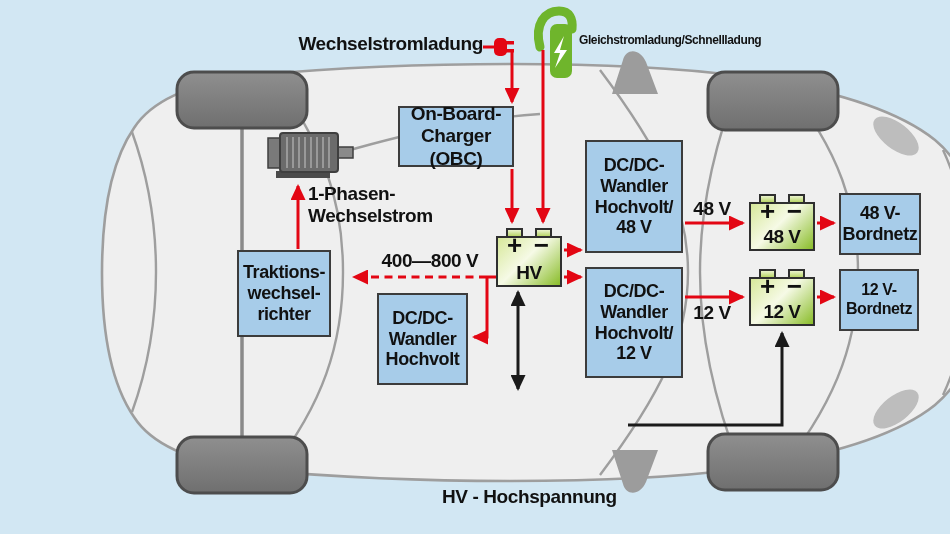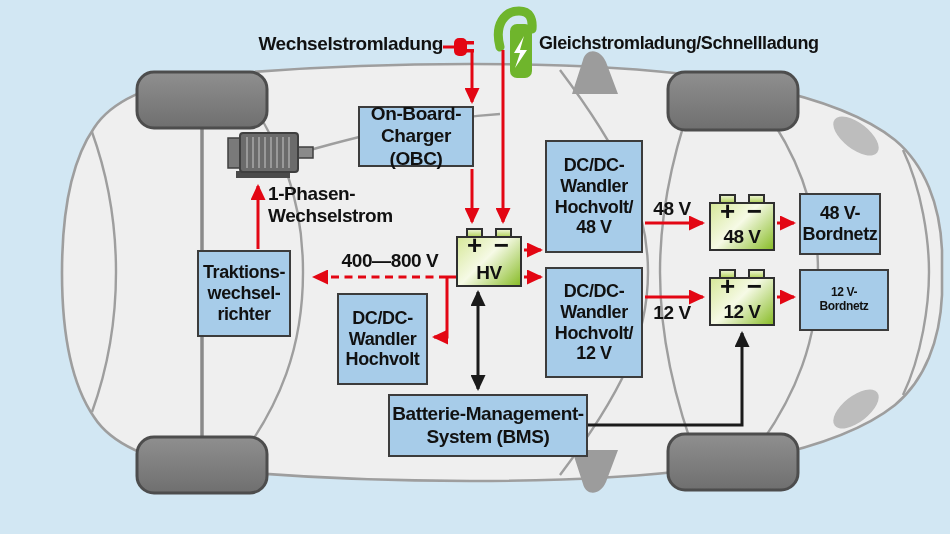--- a/index.html
+++ b/index.html
@@ -5,21 +5,21 @@
   :root{
     --background:#d2e7f3; --box-fill:#a7cce9; --box-border:#3c3c3c;
     --arrow-red:#e30613; --arrow-black:#1a1a1a; --text:#111111;
     --battery-light:#f6fae6; --battery-green:#8abd2a; --battery-mid:#d7e89a;
     --plug-green:#6fb52c; --car-body:#efefef; --car-line:#9e9e9e; --wheel:#828282;
   }
   html,body{margin:0;padding:0;}
   body{width:950px;height:534px;position:relative;overflow:hidden;
        background:var(--background);
        font-family:"Liberation Sans",sans-serif;color:var(--text);}
-  #scene{position:absolute;inset:0;}
+  #scene{position:absolute;inset:0;margin-left:40px;}
   svg{position:absolute;left:0;top:0;}
   .box{position:absolute;background:var(--box-fill);border:2px solid var(--box-border);
        display:flex;align-items:center;justify-content:center;text-align:center;
        font-weight:bold;line-height:1.16;white-space:pre-line;letter-spacing:-0.4px;
        box-sizing:border-box;}
   .lbl{position:absolute;font-weight:bold;letter-spacing:-0.4px;white-space:pre-line;line-height:1.18;}
   .battery{position:absolute;box-sizing:border-box;border:2px solid #2f2f2f;
        background:linear-gradient(135deg,var(--battery-mid) 0%,var(--battery-light) 45%,var(--battery-green) 100%);}
   .battery .term{position:absolute;top:-10px;width:17px;height:10px;box-sizing:border-box;
        border:2px solid #2f2f2f;background:linear-gradient(180deg,#eaf3cd,#b9d668);}
@@ -116,49 +116,48 @@
       <path class="red-line" d="M456 277 L447 277"></path>
       <path class="red-line" d="M447 277 L314 277" stroke-dasharray="8 5.5" marker-end="url(#arrR)"></path>
       <path class="red-line" d="M447 277 L447 337 L434 337" marker-end="url(#arrR)"></path>
       <path class="red-line" d="M258 249 L258 186" marker-end="url(#arrR)"></path>
       <path class="black-line" d="M478 292 L478 389" marker-start="url(#arrB)" marker-end="url(#arrB)"></path>
       <path class="black-line" d="M588 425 L742 425 L742 333" marker-end="url(#arrB)"></path>
     </g>
   </svg>
 
   <div class="lbl" style="left:250px;top:33px;width:193px;text-align:right;font-size:19px;">Wechselstromladung</div>
-  <div class="lbl" style="left:539px;top:33px;font-size:18px;white-space:nowrap;">Gleichstromladung/Schnellladung</div>
+  <div class="lbl" style="left:539px;top:33px;font-size:12px;white-space:nowrap;">Gleichstromladung/Schnellladung</div>
   <div class="lbl" style="left:268px;top:183px;font-size:19px;">1-Phasen-
 Wechselstrom</div>
   <div class="lbl" style="left:337px;top:250px;width:106px;text-align:center;font-size:19px;">400—800 V</div>
   <div class="lbl" style="left:648px;top:198px;width:48px;text-align:center;font-size:19px;">48 V</div>
   <div class="lbl" style="left:648px;top:302px;width:48px;text-align:center;font-size:19px;">12 V</div>
+  <div class="lbl" style="left:402px;top:486px;font-size:19px;white-space:nowrap;">HV - Hochspannung</div>
 
   <div class="box" style="left:358px;top:106px;width:116px;height:61px;font-size:19px;">On-Board-
 Charger (OBC)</div>
   <div class="box" style="left:197px;top:250px;width:94px;height:87px;font-size:18px;">Traktions-
 wechsel-
 richter</div>
   <div class="box" style="left:337px;top:293px;width:91px;height:92px;font-size:18px;">DC/DC-
 Wandler
 Hochvolt</div>
   <div class="box" style="left:545px;top:140px;width:98px;height:113px;font-size:18px;">DC/DC-
 Wandler
 Hochvolt/
 48 V</div>
   <div class="box" style="left:545px;top:267px;width:98px;height:111px;font-size:18px;">DC/DC-
 Wandler
 Hochvolt/
 12 V</div>
   <div class="box" style="left:799px;top:193px;width:82px;height:62px;font-size:18px;">48 V-
 Bordnetz</div>
-  <div class="box" style="left:799px;top:269px;width:90px;height:62px;font-size:12px;">12 V-
+  <div class="box" style="left:799px;top:269px;width:80px;height:62px;font-size:16px;">12 V-
 Bordnetz</div>
-  <div class="box" style="left:388px;top:394px;width:200px;height:63px;font-size:19px;">Batterie-Management-
-System (BMS)</div>
 
   <div class="battery" style="left:456px;top:236px;width:66px;height:51px;">
     <span class="term" style="left:8px;"></span>
     <span class="term" style="right:8px;"></span>
     <span class="sign" style="left:9px;">+</span>
     <span class="sign" style="right:11px;">−</span>
     <span class="blabel">HV</span>
   </div>
   <div class="battery" style="left:709px;top:202px;width:66px;height:49px;">
     <span class="term" style="left:8px;"></span>

